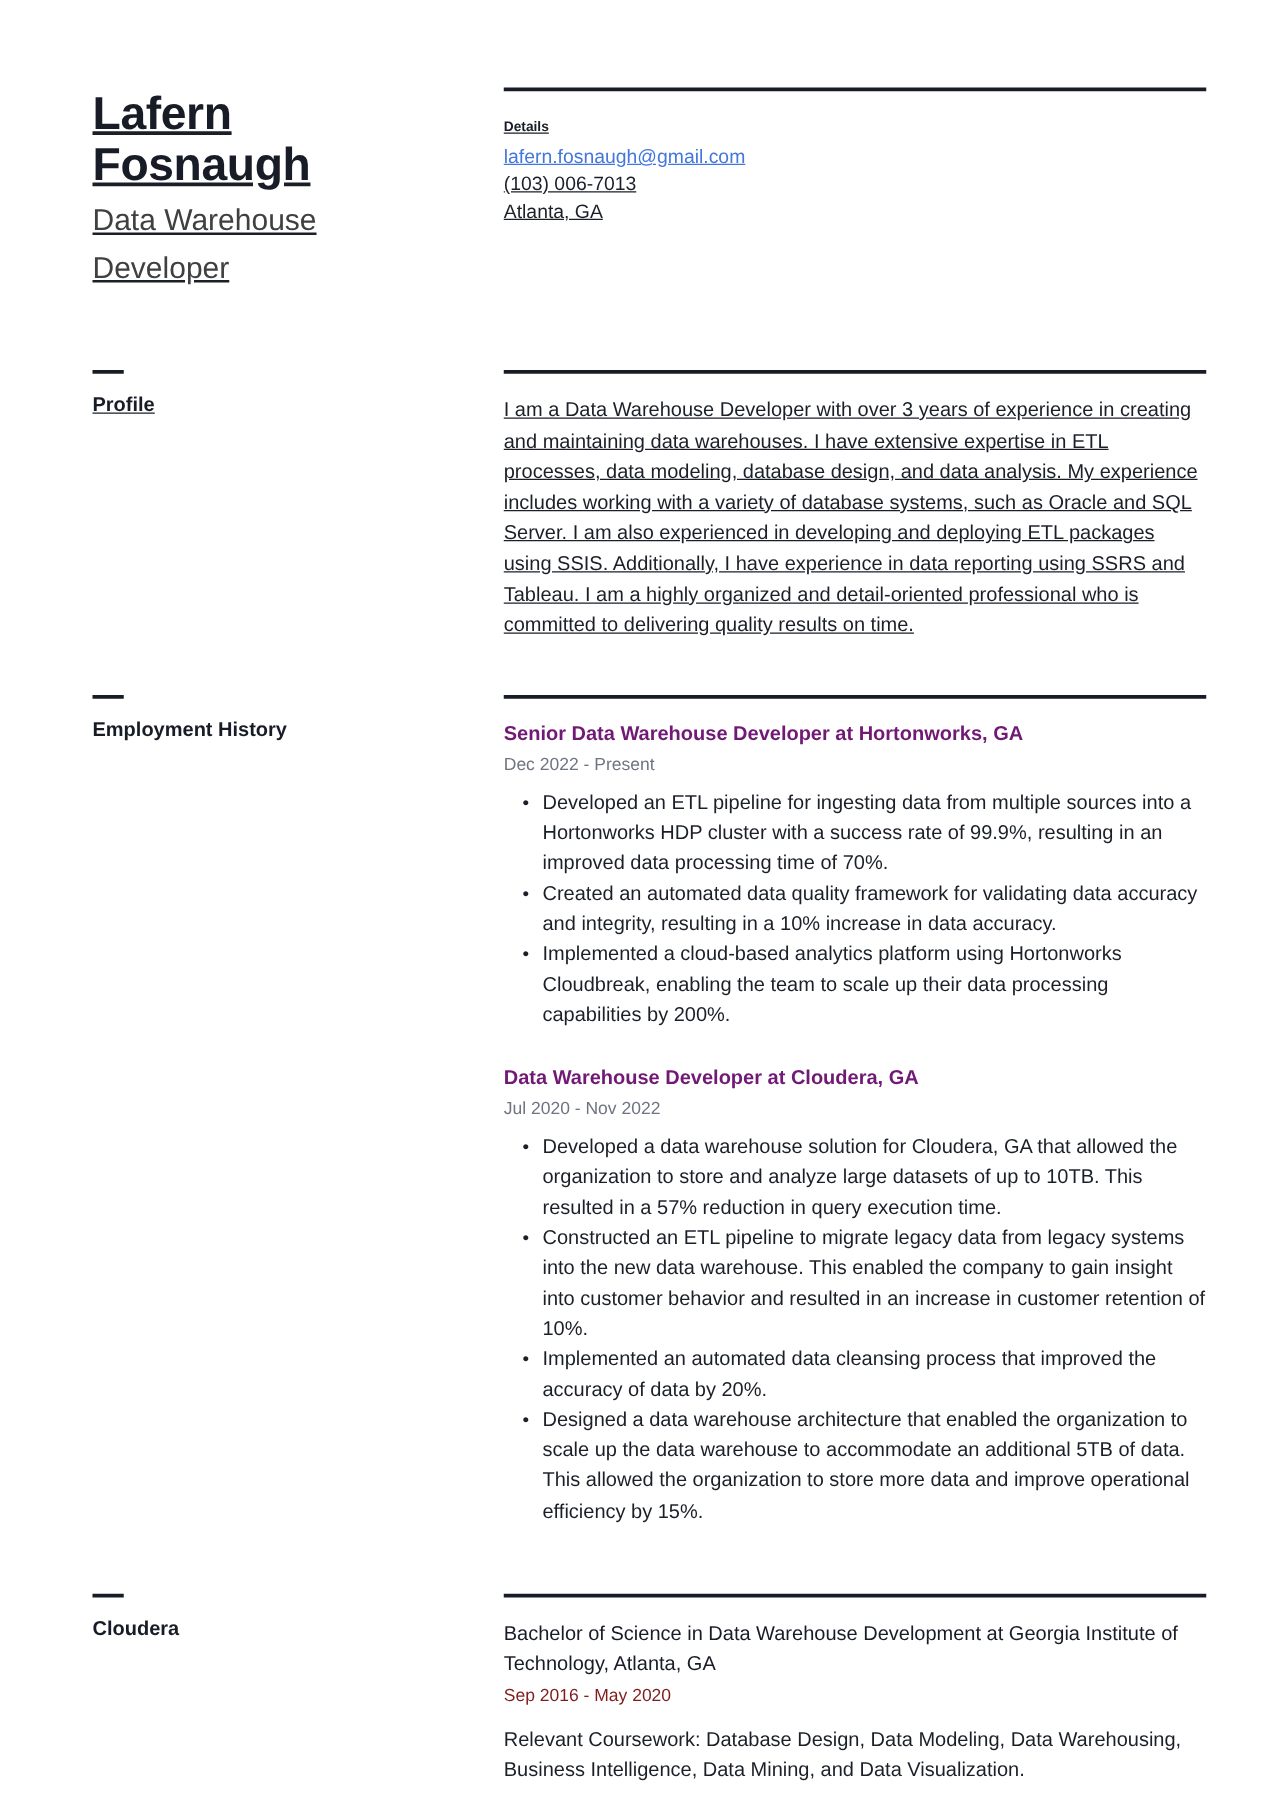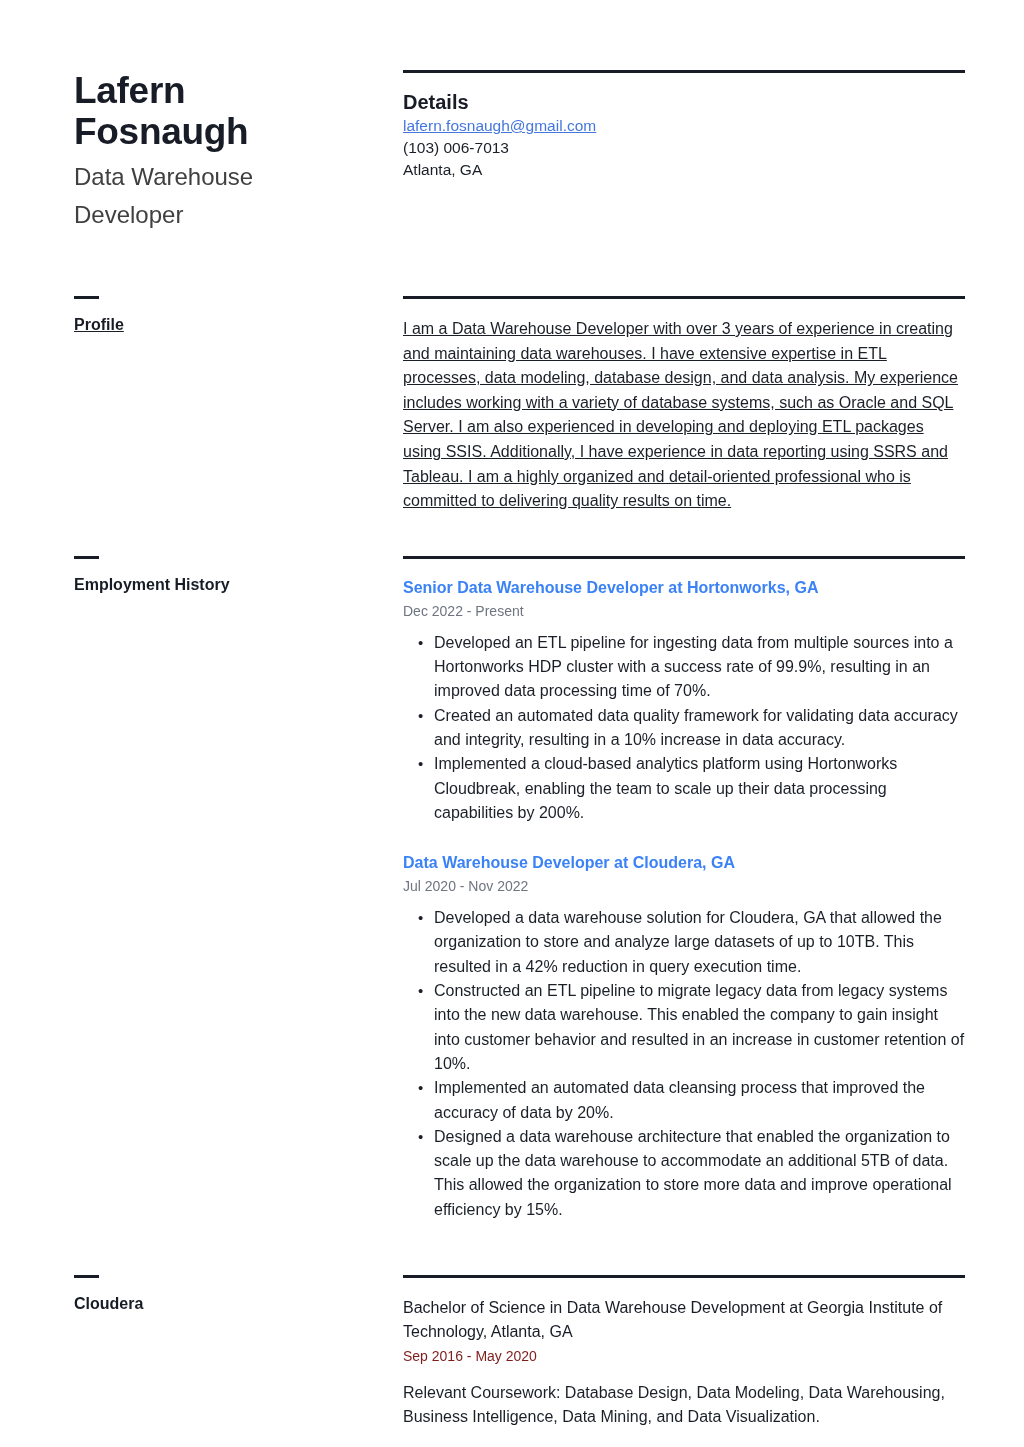--- a/index.html
+++ b/index.html
@@ -74,21 +74,21 @@
   
   .section-label {
     font-size: 16px;
     line-height: 20px;
     font-weight: bold;
     color: #171c26;
   }
 
   
   .details-heading {
-    font-size: 20px;
+    font-size: 11px;
     line-height: 22px;
     font-weight: bold;
     color: #171c26;
     margin: 0 0 2px 0;
   }
   .details-line {
     font-size: 15.5px;
     line-height: 22px;
     color: #1b2028;
   }
@@ -108,21 +108,21 @@
     margin: 0;
   }
 
   
   .entry { margin: 0; }
   .entry + .entry { margin-top: 27px; }
   .entry-title {
     font-size: 16px;
     line-height: 22px;
     font-weight: bold;
-    color: #3b82f6;
+    color: #701a75;
     margin: 0 0 2px 0;
   }
   .entry-dates {
     font-size: 14px;
     line-height: 20px;
     color: #6e7480;
     margin: 0;
   }
   ul.bullets {
     margin: 10px 0 0 0;
@@ -161,21 +161,21 @@
     margin: 0;
   }
   .edu-desc {
     font-size: 16px;
     line-height: 24.3px;
     color: #1b2028;
     margin: 15px 0 0 0;
   }
 
   
-  .sec-header  { padding-top: 10px; }
+  .sec-header  { padding-top: 10px; text-decoration: underline; }
   .sec-profile { padding-top: 62px; text-decoration: underline; }
   .sec-employ  { padding-top: 42px; }
   .sec-edu     { padding-top: 53px; }
 </style>
 </head>
 <body>
 
 <div class="page">
 
   <div class="row sec-header">
@@ -220,21 +220,21 @@
           <li>Developed an ETL pipeline for ingesting data from multiple sources into a Hortonworks HDP cluster with a success rate of 99.9%, resulting in an improved data processing time of 70%.</li>
           <li>Created an automated data quality framework for validating data accuracy and integrity, resulting in a 10% increase in data accuracy.</li>
           <li>Implemented a cloud-based analytics platform using Hortonworks Cloudbreak, enabling the team to scale up their data processing capabilities by 200%.</li>
         </ul>
       </div>
 
       <div class="entry">
         <div class="entry-title">Data Warehouse Developer at Cloudera, GA</div>
         <div class="entry-dates">Jul 2020 - Nov 2022</div>
         <ul class="bullets">
-          <li>Developed a data warehouse solution for Cloudera, GA that allowed the organization to store and analyze large datasets of up to 10TB. This resulted in a 42% reduction in query execution time.</li>
+          <li>Developed a data warehouse solution for Cloudera, GA that allowed the organization to store and analyze large datasets of up to 10TB. This resulted in a 57% reduction in query execution time.</li>
           <li>Constructed an ETL pipeline to migrate legacy data from legacy systems into the new data warehouse. This enabled the company to gain insight into customer behavior and resulted in an increase in customer retention of 10%.</li>
           <li>Implemented an automated data cleansing process that improved the accuracy of data by 20%.</li>
           <li>Designed a data warehouse architecture that enabled the organization to scale up the data warehouse to accommodate an additional 5TB of data. This allowed the organization to store more data and improve operational efficiency by 15%.</li>
         </ul>
       </div>
 
     </div>
   </div>
 
   <div class="row sec-edu">

